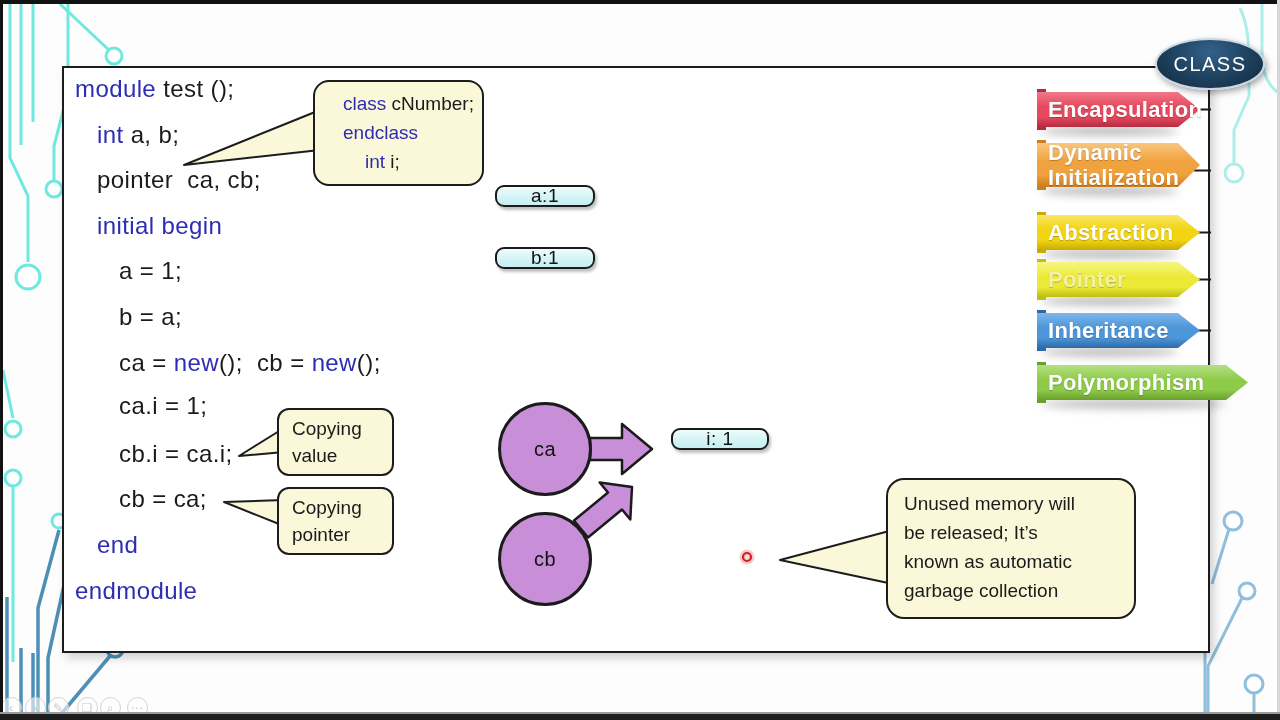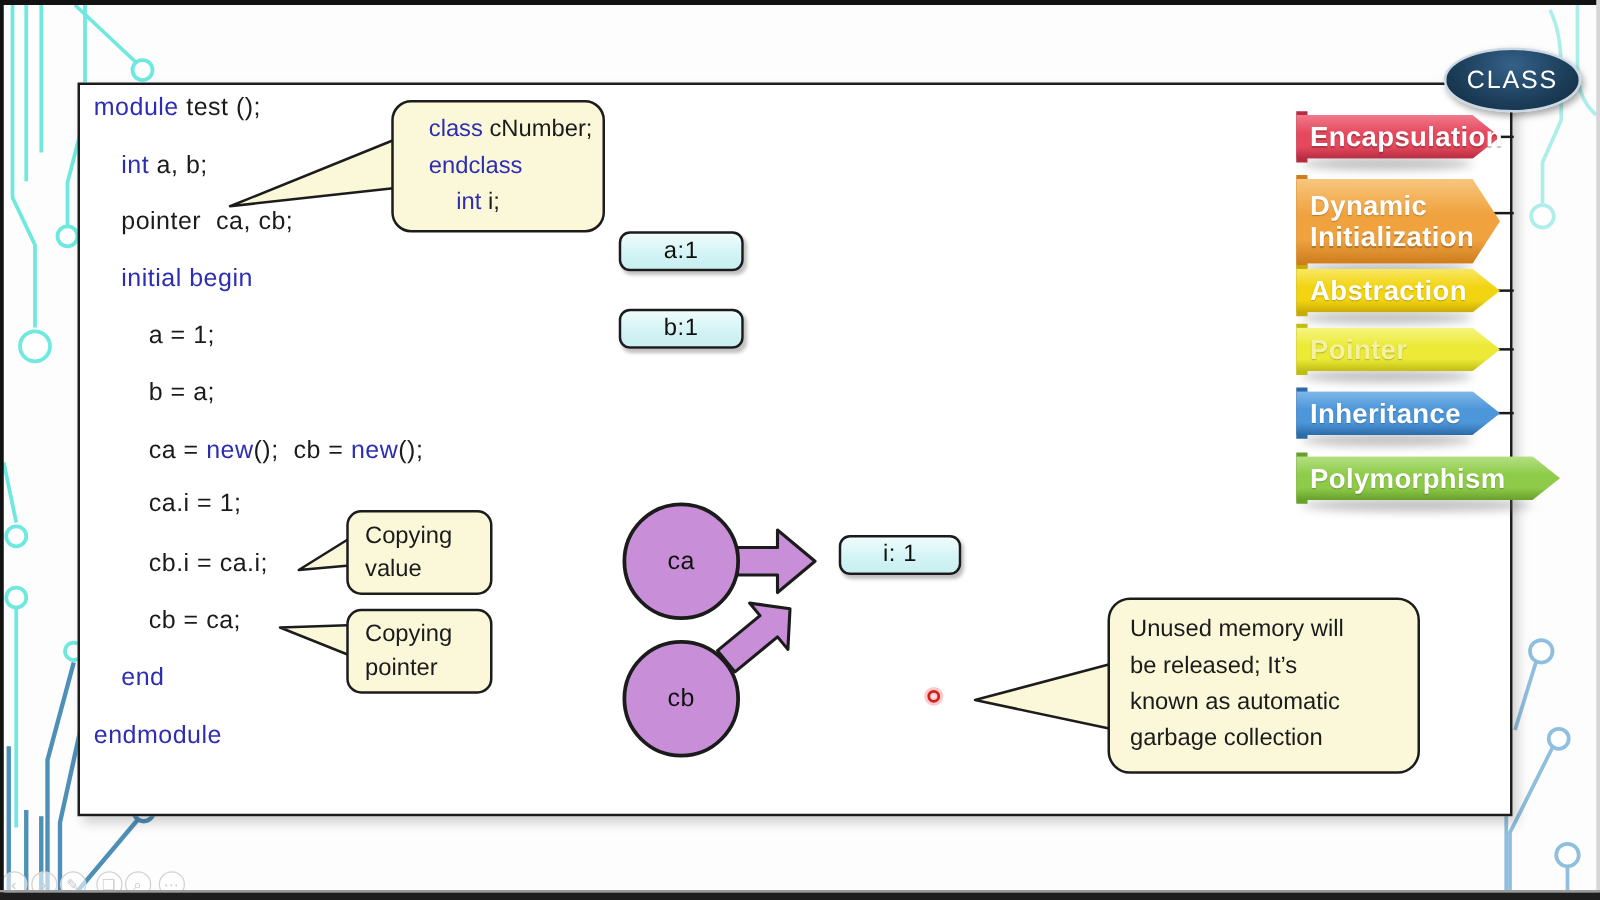--- a/index.html
+++ b/index.html
@@ -18,35 +18,35 @@
   svg.layer{left:0;top:0;pointer-events:none;}
   #bg-circuit{z-index:0;}
   #overlay{z-index:6;}
   
   #content-box{
     left:62px;top:66px;width:1148px;height:587px;background:#ffffff;
     border:2px solid #1c1c1c;box-sizing:border-box;z-index:2;
     box-shadow:4px 5px 9px rgba(0,0,0,0.18);
   }
   
-  .code-line{position:absolute;font-size:20px;color:#1b1b1b;white-space:pre;letter-spacing:.4px;z-index:8;}
+  .code-line{position:absolute;font-size:24px;color:#1b1b1b;white-space:pre;letter-spacing:.4px;z-index:8;}
   .kw{color:#2d2db4;}
   
   .bubble{
     position:absolute;background:#fbf8d9;border:2px solid #1c1c1c;box-sizing:border-box;
     z-index:10;color:#1b1b1b;
   }
   #class-bubble{left:313px;top:80px;width:171px;height:106px;border-radius:16px;padding:7px 0 0 28px;}
   #class-bubble .code-sub{font-size:19px;line-height:29px;white-space:pre;}
   #copy-value-bubble{left:277px;top:408px;width:117px;height:68px;border-radius:12px;padding:5px 0 0 13px;font-size:19px;line-height:27px;}
   #copy-pointer-bubble{left:277px;top:487px;width:117px;height:68px;border-radius:12px;padding:5px 0 0 13px;font-size:19px;line-height:27px;}
   #gc-bubble{left:886px;top:478px;width:250px;height:141px;border-radius:18px;padding:9px 0 0 16px;font-size:19px;line-height:29px;}
   
   .value-box{
-    position:absolute;width:100px;height:32px;box-sizing:border-box;border:2px solid #1b1b1b;border-radius:9px;
+    position:absolute;width:100px;height:22px;box-sizing:border-box;border:2px solid #1b1b1b;border-radius:9px;
     background:linear-gradient(180deg,#eefcfc 0%,#d2f3f5 60%,#c8eff1 100%);
     box-shadow:2px 3px 3px rgba(0,0,0,0.25);
     display:flex;align-items:center;justify-content:center;font-size:19px;color:#111;z-index:8;letter-spacing:.5px;
   }
   
   .handle{
     position:absolute;width:94px;height:94px;border-radius:50%;
     background:#c88fd8;border:3px solid #1b1b1b;box-sizing:border-box;
     display:flex;align-items:center;justify-content:center;font-size:20px;color:#111;z-index:9;letter-spacing:.5px;
   }
@@ -208,21 +208,21 @@
 
 <div id="ribbons">
     <div class="ribbon" style="top: 92px; height: 35px;">
       <div class="ribbon-shadow"></div>
       <div class="ribbon-fold" style="background: rgb(181, 44, 66);"></div>
       <div class="ribbon-body" style="background: linear-gradient(rgb(240, 121, 139) 0%, rgb(230, 73, 93) 42%, rgb(230, 73, 93) 72%, rgb(181, 44, 66) 100%);"></div>
       <div class="ribbon-label" style="color: rgb(255, 255, 255);">
         <div>Encapsulation</div>
       </div>
     </div>
-    <div class="ribbon" style="top: 143px; height: 68px;">
+    <div class="ribbon" style="top: 143px; height: 44px;">
       <div class="ribbon-shadow"></div>
       <div class="ribbon-fold" style="background: rgb(205, 124, 30);"></div>
       <div class="ribbon-body" style="background: linear-gradient(rgb(248, 198, 126) 0%, rgb(240, 162, 62) 42%, rgb(240, 162, 62) 72%, rgb(205, 124, 30) 100%);"></div>
       <div class="ribbon-label" style="color: rgb(255, 255, 255);">
         <div>Dynamic</div>
         <div>Initialization</div>
       </div>
     </div>
     <div class="ribbon" style="top: 215px; height: 35px;">
       <div class="ribbon-shadow"></div>

